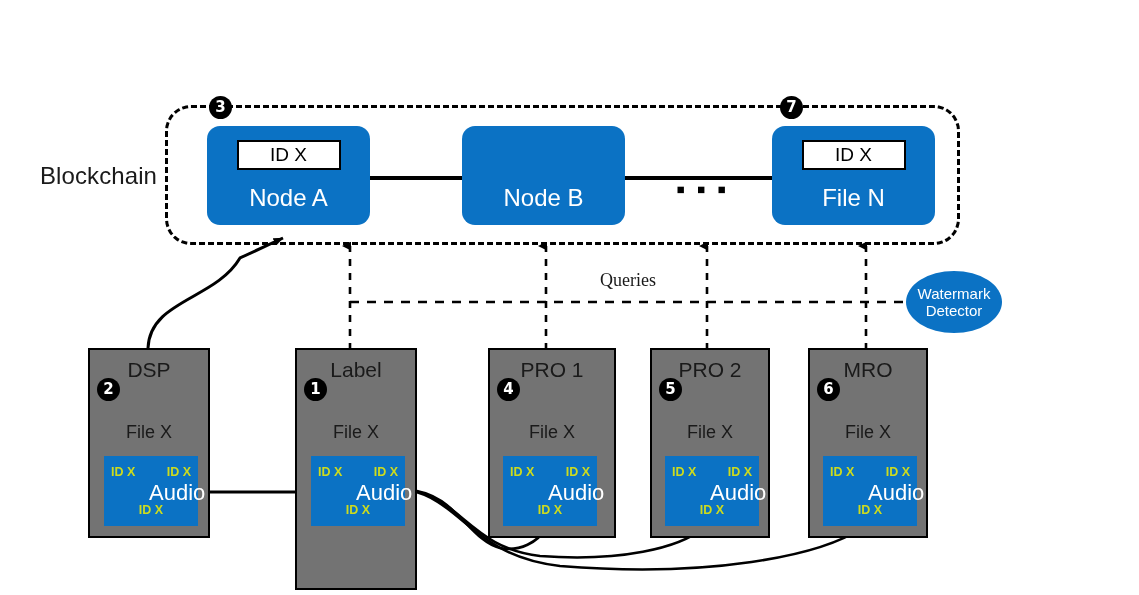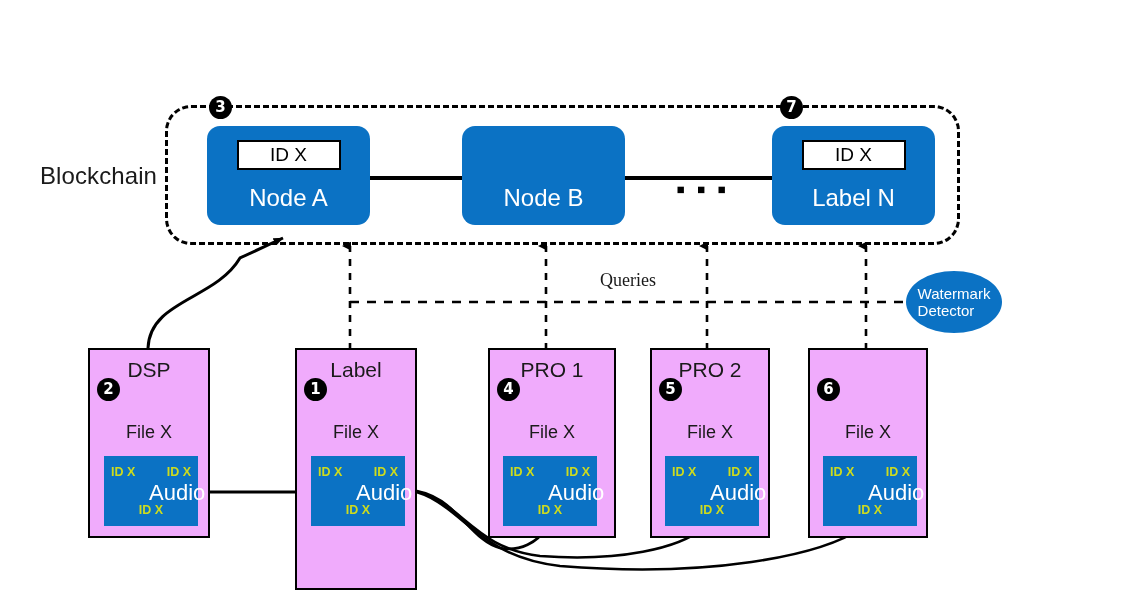--- a/index.html
+++ b/index.html
@@ -69,21 +69,21 @@
     font-weight:bold;
     display:flex;align-items:center;justify-content:center;
     line-height:1;
     font-family:"DejaVu Sans",sans-serif;
   }
 
   
   .entity{
     position:absolute;
     border:2.5px solid #000;
-    background:#f0abfc;
+    background:#737373;
     box-sizing:border-box;
   }
   .entity .ename{
     position:absolute;
     left:0;right:0;top:8px;
     text-align:center;
     font-size:21px;
     color:#1a1a1a;
   }
   .entity .filelbl{
@@ -119,21 +119,21 @@
   .audio .id-tr{right:7px;top:9px;}
   .audio .id-b {left:0;right:0;bottom:9px;text-align:center;}
 
   
   .detector{
     position:absolute;
     background:#0b72c4;
     border-radius:50%;
     display:flex;
     align-items:center;justify-content:center;
-    text-align:left;
+    text-align:center;
     color:#fff;
     font-size:15px;
     line-height:1.15;
   }
 
   
   .queries-label{
     position:absolute;
     font-size:18px;
     color:#1a1a1a;
@@ -205,21 +205,21 @@
   <div class="node" style="left:462px;top:126px;width:163px;height:99px;">
     <div class="nodename">Node B</div>
   </div>
 
   <div class="ellipsis-dots" style="left:676px;top:176px;">▪ ▪ ▪</div>
 
   <div class="node" style="left:772px;top:126px;width:163px;height:99px;">
     <div class="idbox">
       <span>ID X</span>
     </div>
-    <div class="nodename">Label N</div>
+    <div class="nodename">File N</div>
   </div>
   <div class="badge" style="left:780px;top:96px;">7</div>
 
   <div class="queries-label" style="left:594px;top:270px;font-family:Liberation Serif, serif;">Queries</div>
 
   <div class="detector" style="left:906px;top:271px;width:96px;height:62px;">
     <div>
       <div>Watermark</div>
       <div>Detector</div>
     </div>
@@ -267,20 +267,21 @@
     <div class="audio" style="left:13px;top:106px;width:94px;height:70px;">
       <span class="idtag id-tl">ID X</span>
       <span class="idtag id-tr">ID X</span>
       <div class="atitle">Audio</div>
       <span class="idtag id-b">ID X</span>
     </div>
   </div>
   <div class="badge" style="left:659px;top:378px;">5</div>
 
   <div class="entity" style="left:808px;top:348px;width:120px;height:190px;">
+    <div class="ename">MRO</div>
     <div class="filelbl">File  X</div>
     <div class="audio" style="left:13px;top:106px;width:94px;height:70px;">
       <span class="idtag id-tl">ID X</span>
       <span class="idtag id-tr">ID X</span>
       <div class="atitle">Audio</div>
       <span class="idtag id-b">ID X</span>
     </div>
   </div>
   <div class="badge" style="left:817px;top:378px;">6</div>
 

